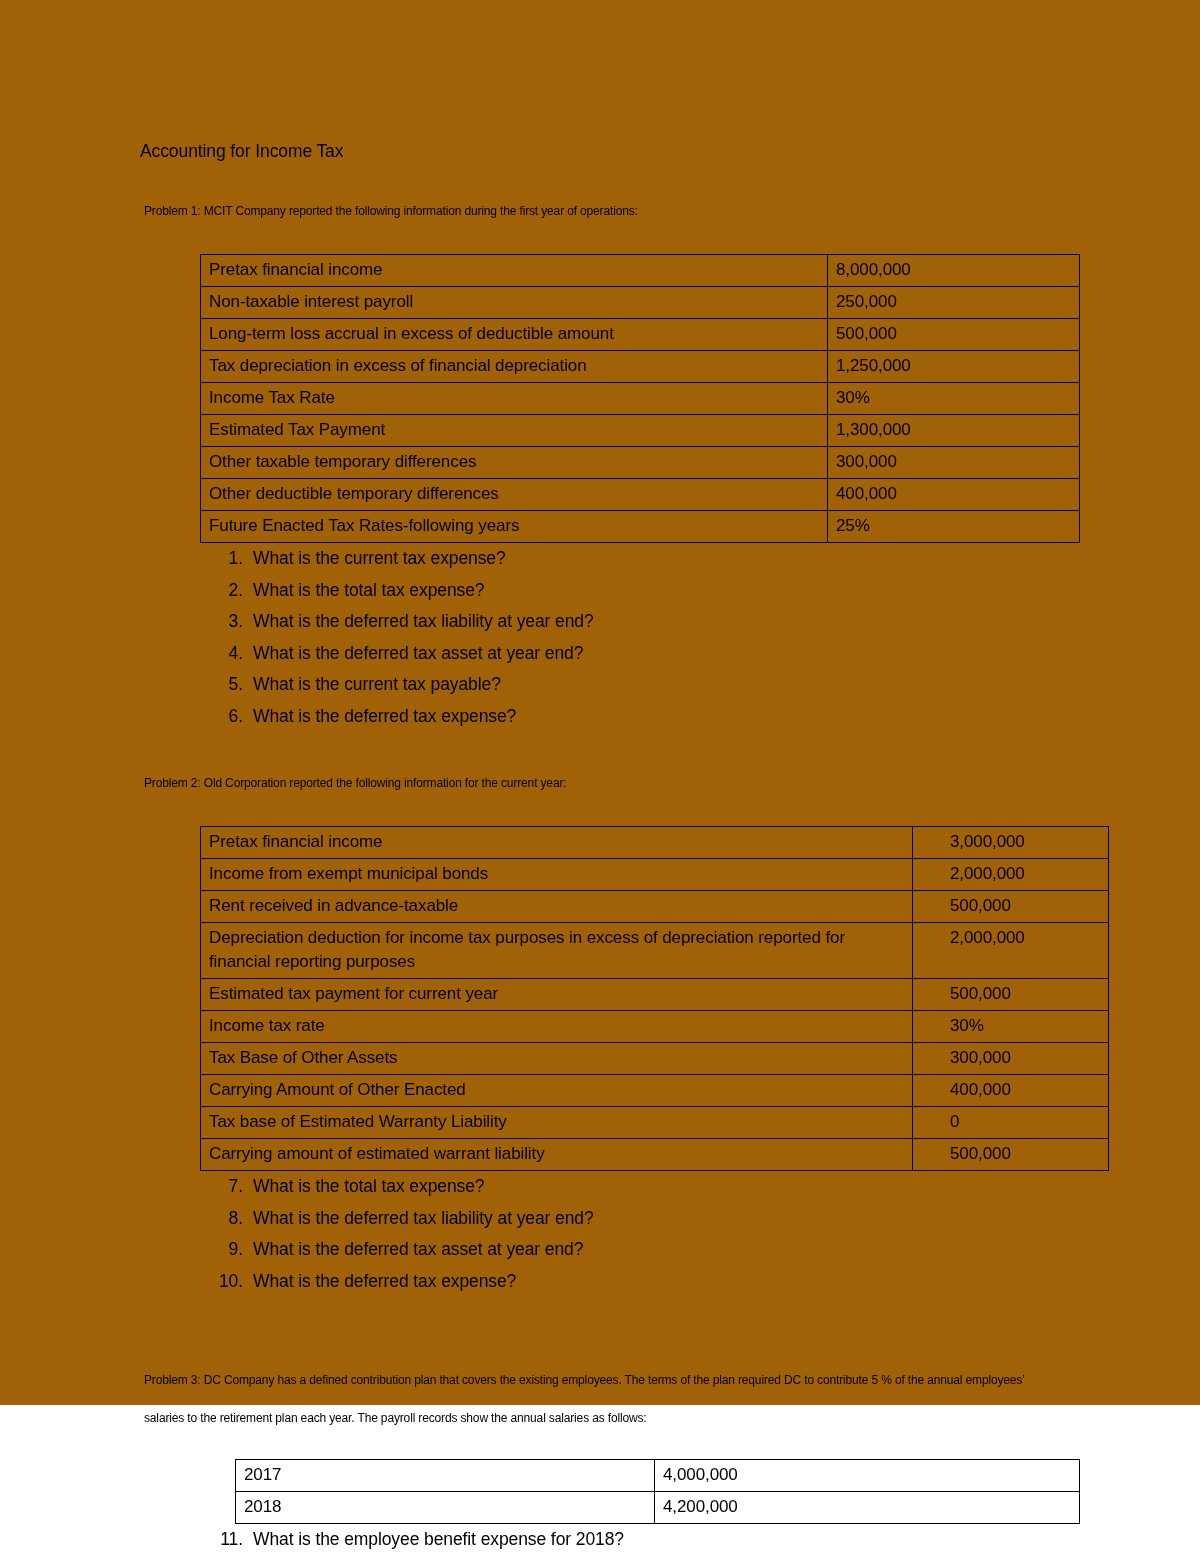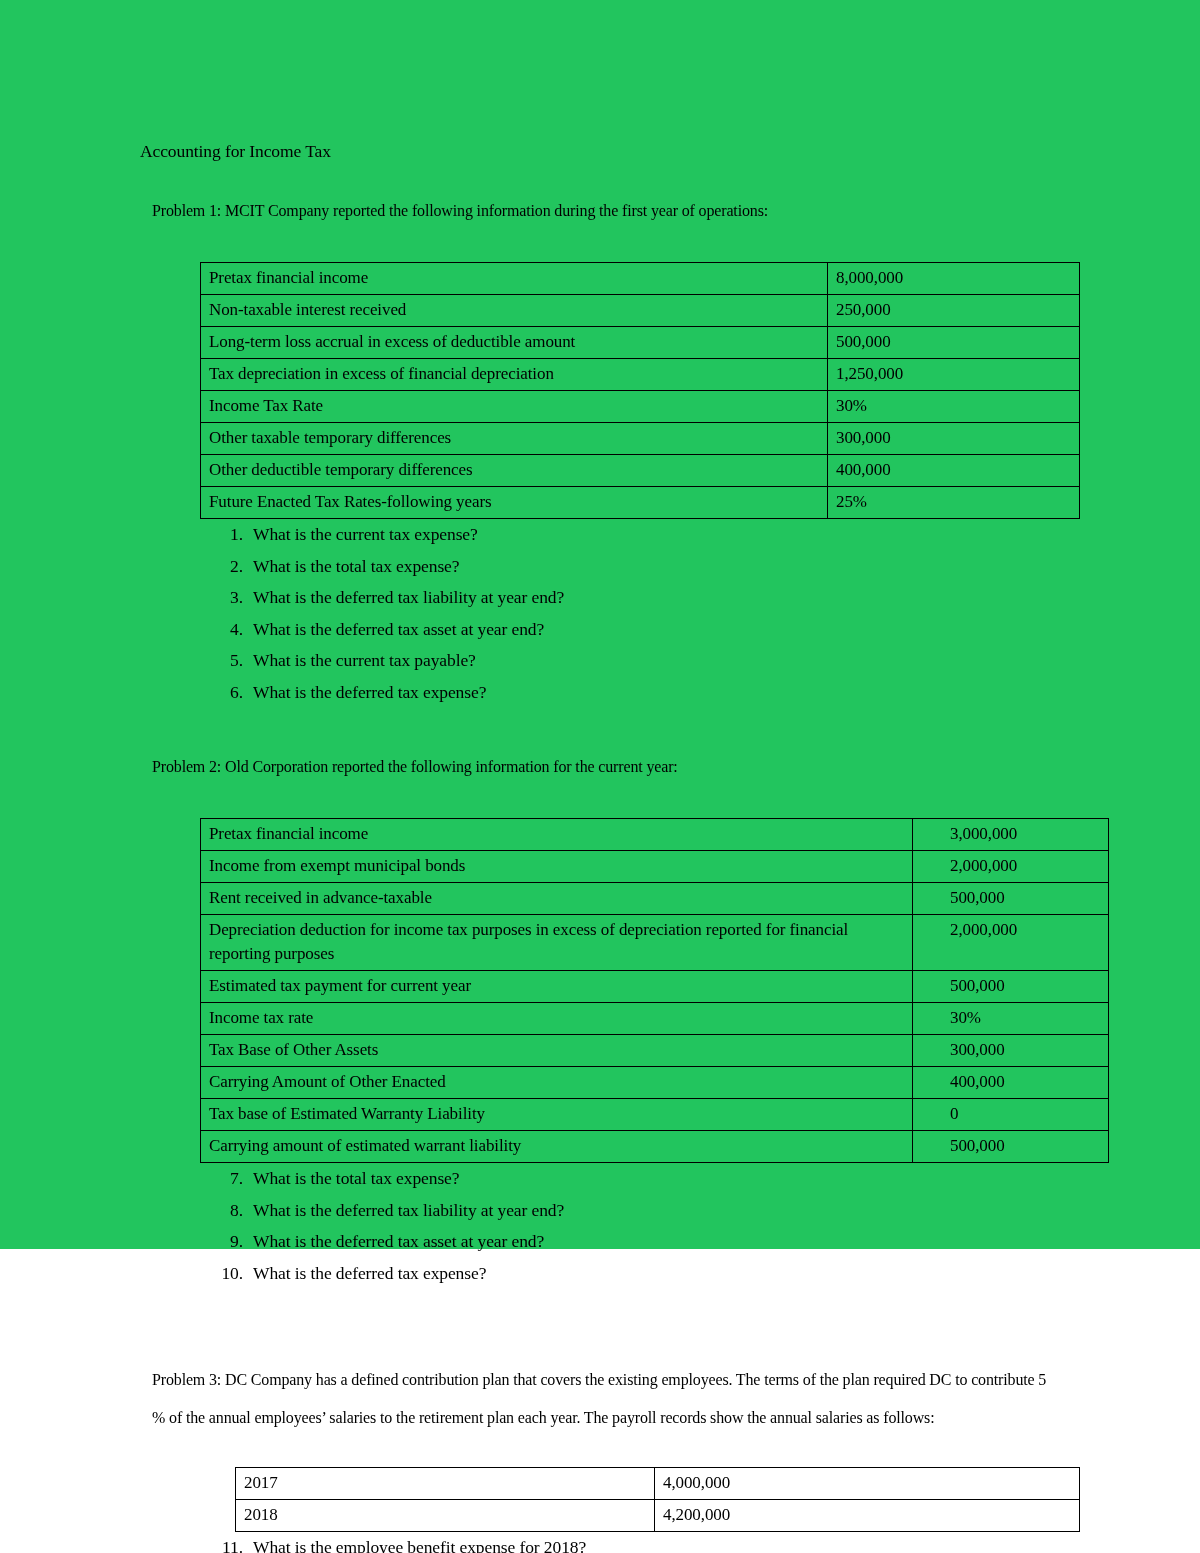--- a/index.html
+++ b/index.html
@@ -12,42 +12,41 @@
     height: 1553px;
     position: relative;
     font-family: "Liberation Sans", sans-serif;
     color: #000000;
     overflow: hidden;
   }
   .page {
     position: absolute;
     left: 0; top: 0;
     width: 1200px;
-    height: 1249px;
-    background: #22c55e;
-    font-family: Liberation Serif, serif;
+    height: 1405px;
+    background: #a16207;
   }
   .content {
     position: absolute;
     left: 140px;
     top: 140px;
     width: 920px;
   }
   .doc-title {
     font-size: 17.5px;
     line-height: 22px;
     letter-spacing: -0.1px;
     margin: 0 0 30px 0;
     font-weight: 400;
   }
   .para {
-    font-size: 16px;
+    font-size: 12px;
     line-height: 38px;
     letter-spacing: -0.15px;
-    margin: 12px;
+    margin: 4px;
     font-weight: 400;
     text-align: left;
   }
 
   table.tbl {
     border-collapse: collapse;
     table-layout: fixed;
     font-size: 17px;
     letter-spacing: -0.1px;
   }
@@ -106,34 +105,38 @@
     <p class="para">Problem 1: MCIT Company reported the following information during the first year of operations:</p>
     <div class="tbl-gap-top"></div>
 
     <table class="tbl t1">
       <tbody>
         <tr>
           <td class="lbl">Pretax financial income</td>
           <td class="val">8,000,000</td>
         </tr>
         <tr>
-          <td class="lbl">Non-taxable interest received</td>
+          <td class="lbl">Non-taxable interest payroll</td>
           <td class="val">250,000</td>
         </tr>
         <tr>
           <td class="lbl">Long-term loss accrual in excess of deductible amount</td>
           <td class="val">500,000</td>
         </tr>
         <tr>
           <td class="lbl">Tax depreciation in excess of financial depreciation</td>
           <td class="val">1,250,000</td>
         </tr>
         <tr>
           <td class="lbl">Income Tax Rate</td>
           <td class="val">30%</td>
+        </tr>
+        <tr>
+          <td class="lbl">Estimated Tax Payment</td>
+          <td class="val">1,300,000</td>
         </tr>
         <tr>
           <td class="lbl">Other taxable temporary differences</td>
           <td class="val">300,000</td>
         </tr>
         <tr>
           <td class="lbl">Other deductible temporary differences</td>
           <td class="val">400,000</td>
         </tr>
         <tr>

